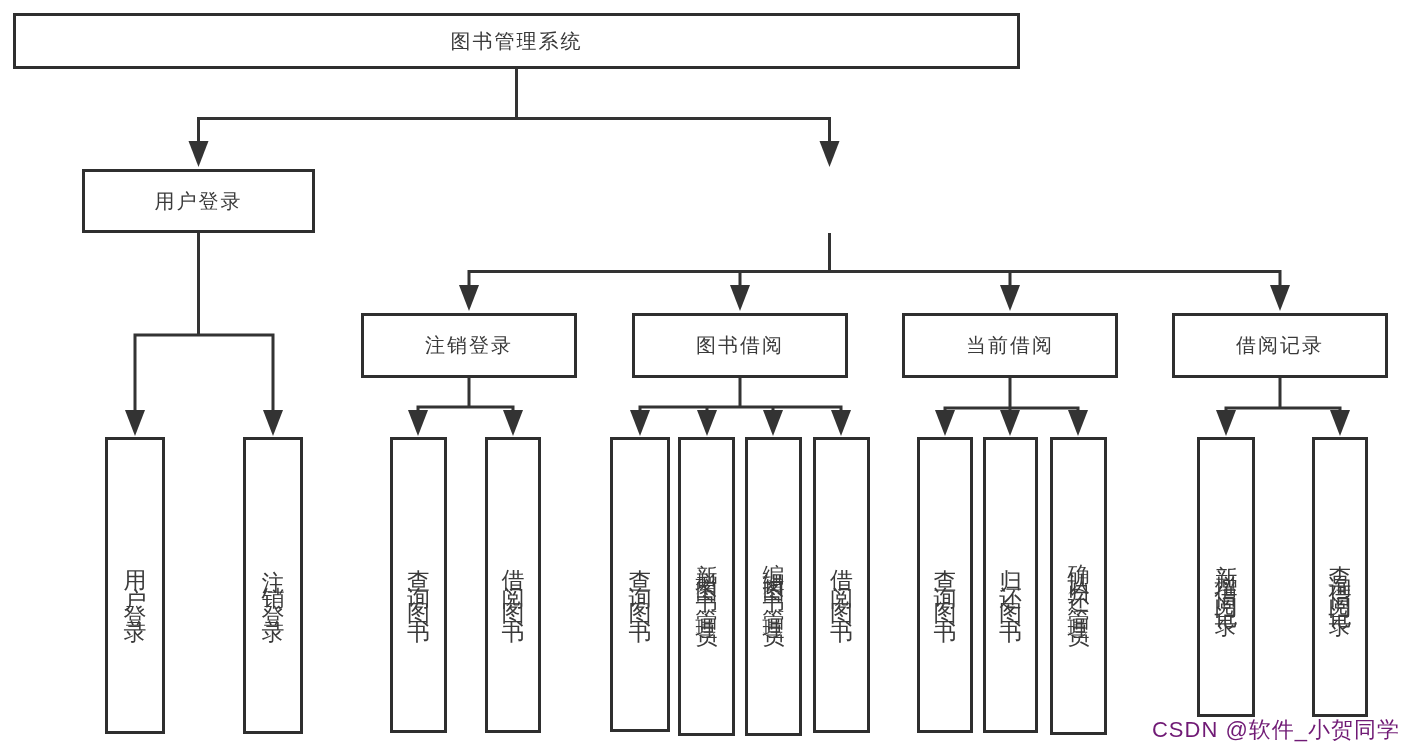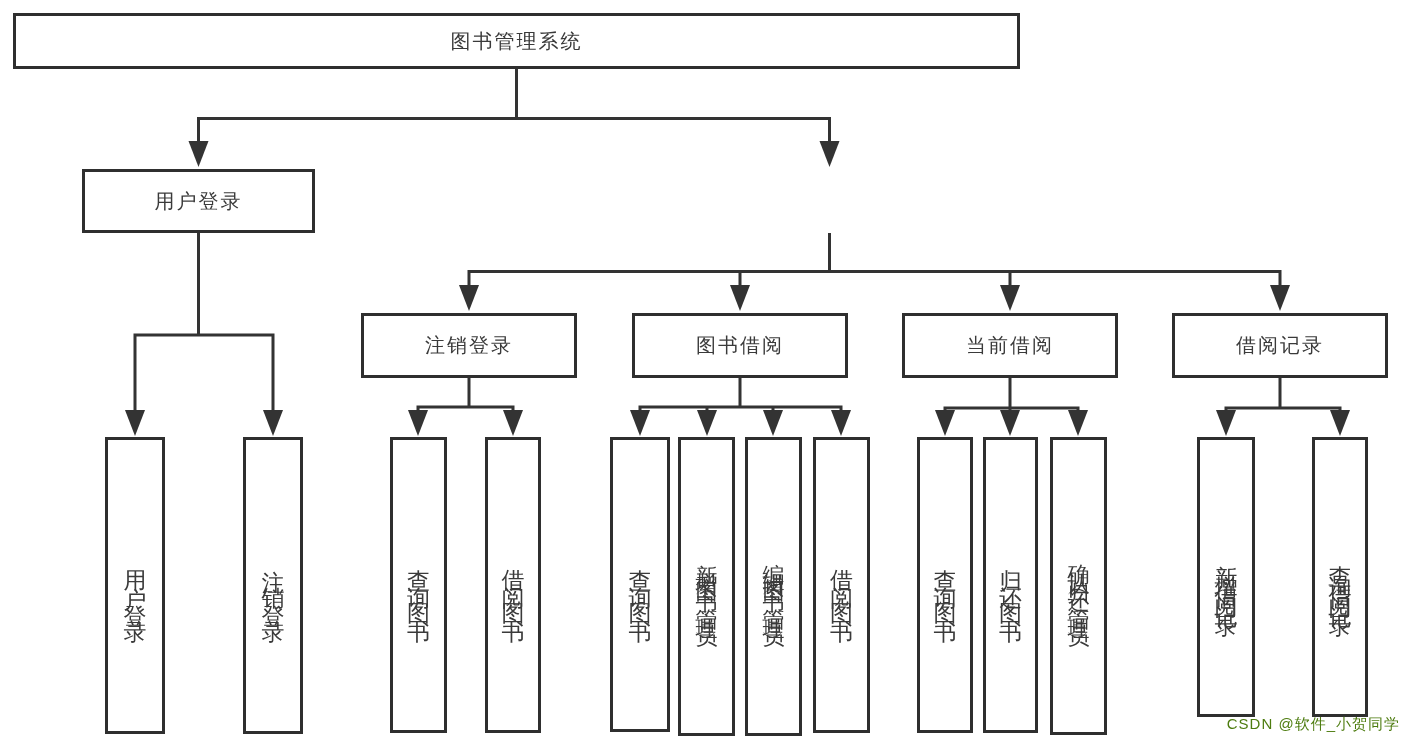--- a/index.html
+++ b/index.html
@@ -42,22 +42,22 @@
     color: #3a3a3a;
     line-height: 1;
   }
   .s4 { font-size: 23px; letter-spacing: 17px; }
   .s6 { font-size: 23px; letter-spacing: 10px; }
   .s9 { font-size: 22px; letter-spacing: 9px; }
   .watermark {
     position: absolute;
     right: 5px;
     top: 715px;
-    font-size: 15px;
-    color: #4d7c0f;
+    font-size: 22px;
+    color: #701a75;
     letter-spacing: 1px;
     white-space: nowrap;
   }
 </style>
 </head>
 <body>
 
 <div class="stage">
 
   <svg class="connector-layer" viewBox="0 0 1405 747" xmlns="http://www.w3.org/2000/svg">

